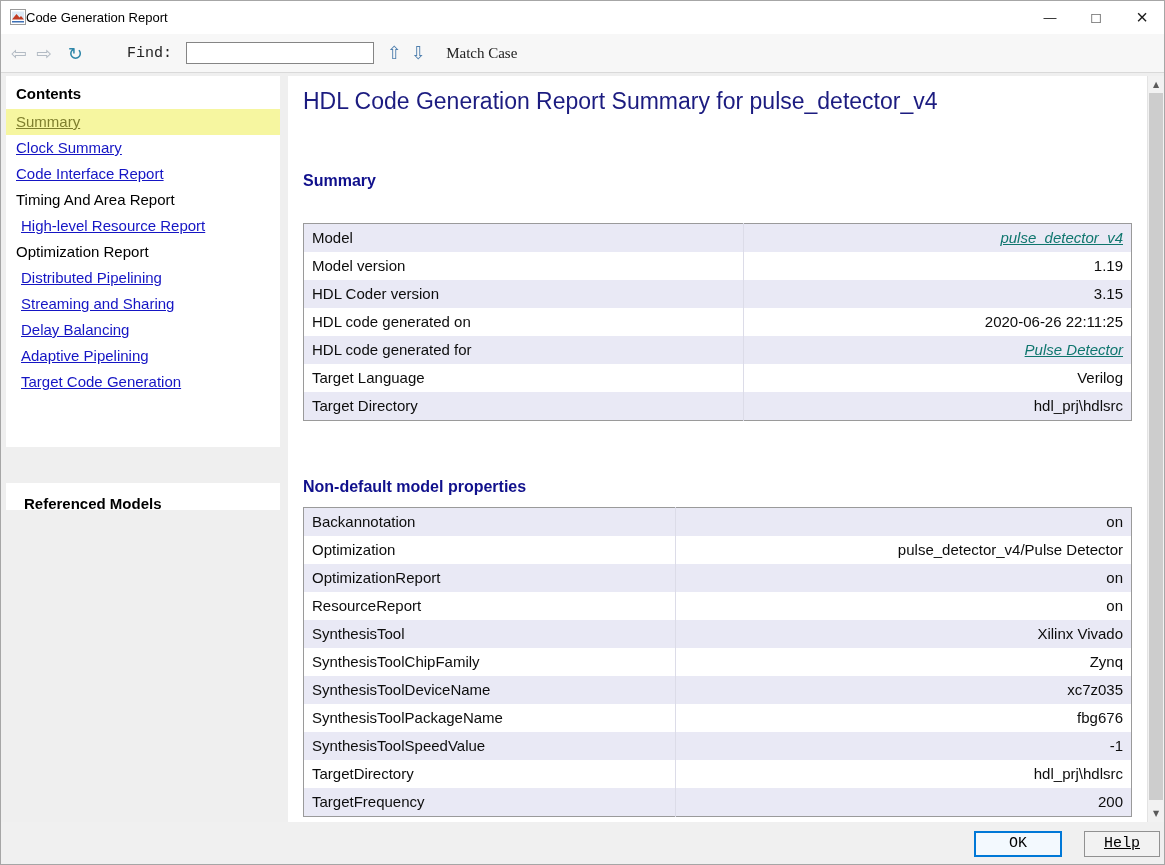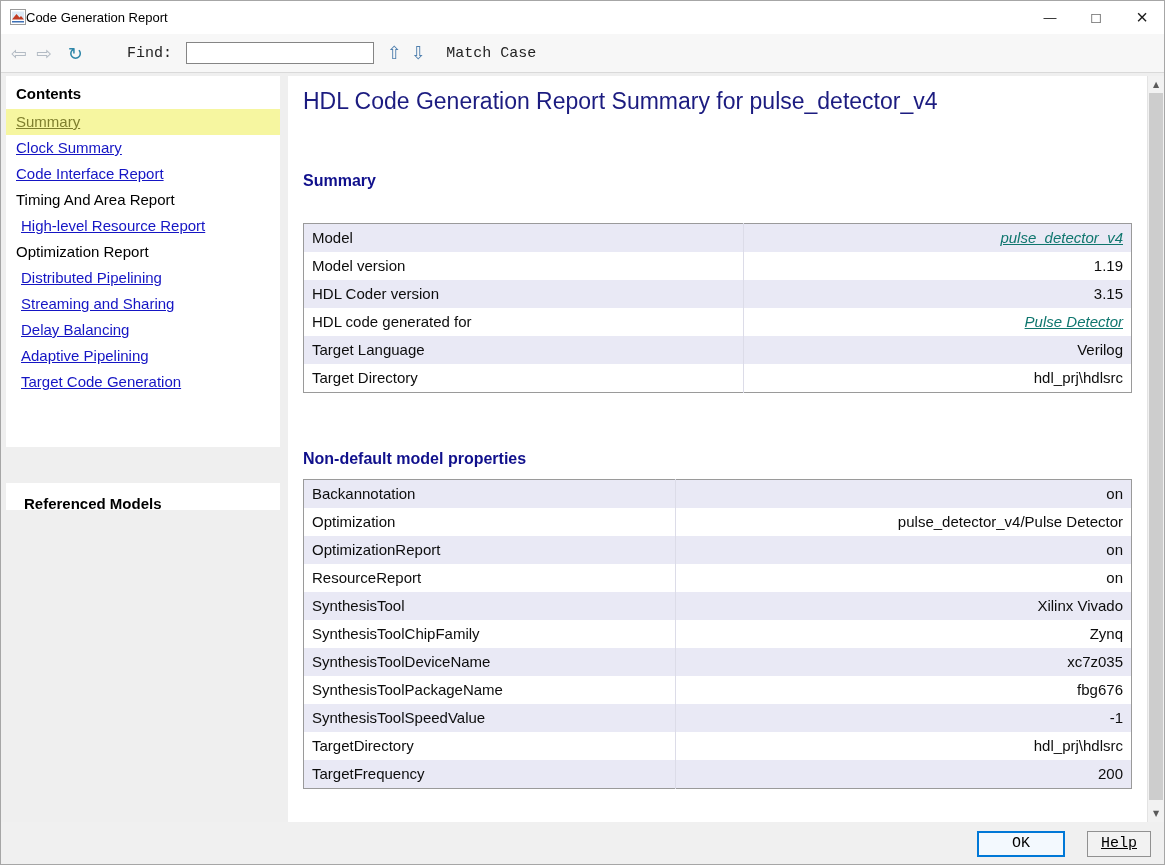--- a/index.html
+++ b/index.html
@@ -24,21 +24,21 @@
   
   .toolbar { position: absolute; top: 34px; left: 0; right: 0; height: 39px; background: #f7f7f7; border-bottom: 1px solid #d9d9d9; display: flex; align-items: center; font-family: "Liberation Mono", monospace; }
   .icon-glyph { font-family: "DejaVu Sans", sans-serif; }
   .nav-icon { font-size: 19px; color: #b3bbc4; margin-left: 9px; cursor: default; }
   .nav-icon.first { margin-left: 11px; }
   .refresh-icon { font-size: 18px; color: #2f87a9; margin-left: 16px; cursor: pointer; }
   .find-label { margin-left: 44px; font-size: 15px; color: #222222; }
   .find-input { margin-left: 14px; width: 188px; height: 22px; border: 1px solid #858585; background: #ffffff; font: 14px "Liberation Mono", monospace; padding: 0 4px; outline: none; }
   .updown { font-size: 18px; color: #4f7fae; margin-left: 13px; cursor: pointer; line-height: 1; }
   .updown.next { margin-left: 9px; }
-  .matchcase { margin-left: 20px; font-size: 15px; color: #222222; }
+  .matchcase { margin-left: 20px; font-size: 15px; color: #222222; font-family: Liberation Serif, serif; }
 
   
   .content { position: absolute; top: 73px; left: 0; right: 0; bottom: 43px; background: #efefef; }
 
   
   .sidebar { position: absolute; left: 6px; top: 3px; width: 274px; }
   .contents-box { background: #ffffff; height: 371px; padding-top: 7px; overflow: hidden; }
   .side-header { font-size: 15px; font-weight: bold; color: #000000; padding: 2px 10px 7px 10px; }
   .side-item { font-size: 15px; line-height: 26px; height: 26px; padding-left: 10px; color: #000000; white-space: nowrap; overflow: hidden; }
   .side-item.indent { padding-left: 15px; }
@@ -68,21 +68,21 @@
   .scrollbar { position: absolute; left: 1147px; top: 3px; width: 17px; bottom: 0; background: #f2f2f2; border-left: 1px solid #e3e3e3; }
   .sb-btn { position: absolute; left: 0; right: 0; height: 17px; display: flex; align-items: center; justify-content: center; font-size: 8px; color: #5a5a5a; cursor: pointer; font-family: "DejaVu Sans", sans-serif; }
   .sb-btn.up { top: 0; }
   .sb-btn.down { bottom: 0; }
   .sb-thumb { position: absolute; left: 1px; right: 1px; top: 17px; bottom: 22px; background: #cdcdcd; cursor: pointer; }
 
   
   .footer { position: absolute; bottom: 0; left: 0; right: 0; height: 43px; background: #f0f0f0; display: flex; align-items: center; justify-content: flex-end; font-family: "Liberation Mono", monospace; }
   .btn { height: 26px; display: flex; align-items: center; justify-content: center; font-size: 15px; color: #000000; cursor: pointer; }
   .btn.ok { width: 88px; border: 2px solid #0078d7; background: #f3f9fe; margin-right: 22px; }
-  .btn.help { width: 64px; border: 1px solid #919191; background: #f2f2f2; margin-right: 14px; text-decoration: underline; }
+  .btn.help { width: 76px; border: 1px solid #919191; background: #f2f2f2; margin-right: 5px; text-decoration: underline; }
 </style>
 </head>
 <body>
 
 <div class="win-border"></div>
 
 <div class="titlebar">
   <svg class="app-icon" viewBox="0 0 16 16">
     <rect x="0.5" y="0.5" width="15" height="15" fill="#ffffff" stroke="#9a9a9a"></rect>
     <rect x="2" y="2.5" width="12" height="8" fill="#dce9f5"></rect>
@@ -180,20 +180,24 @@
           <tr class="report-row">
             <td class="lbl">Model version</td>
             <td class="val">1.19</td>
           </tr>
 
           <tr class="report-row">
             <td class="lbl">HDL Coder version</td>
             <td class="val">3.15</td>
           </tr>
 
+          <tr class="report-row">
+            <td class="lbl">HDL code generated on</td>
+            <td class="val">2020-06-26 22:11:25</td>
+          </tr>
 
           <tr class="report-row linkrow">
             <td class="lbl">HDL code generated for</td>
             <td class="val">Pulse Detector</td>
           </tr>
 
           <tr class="report-row">
             <td class="lbl">Target Language</td>
             <td class="val">Verilog</td>
           </tr>

